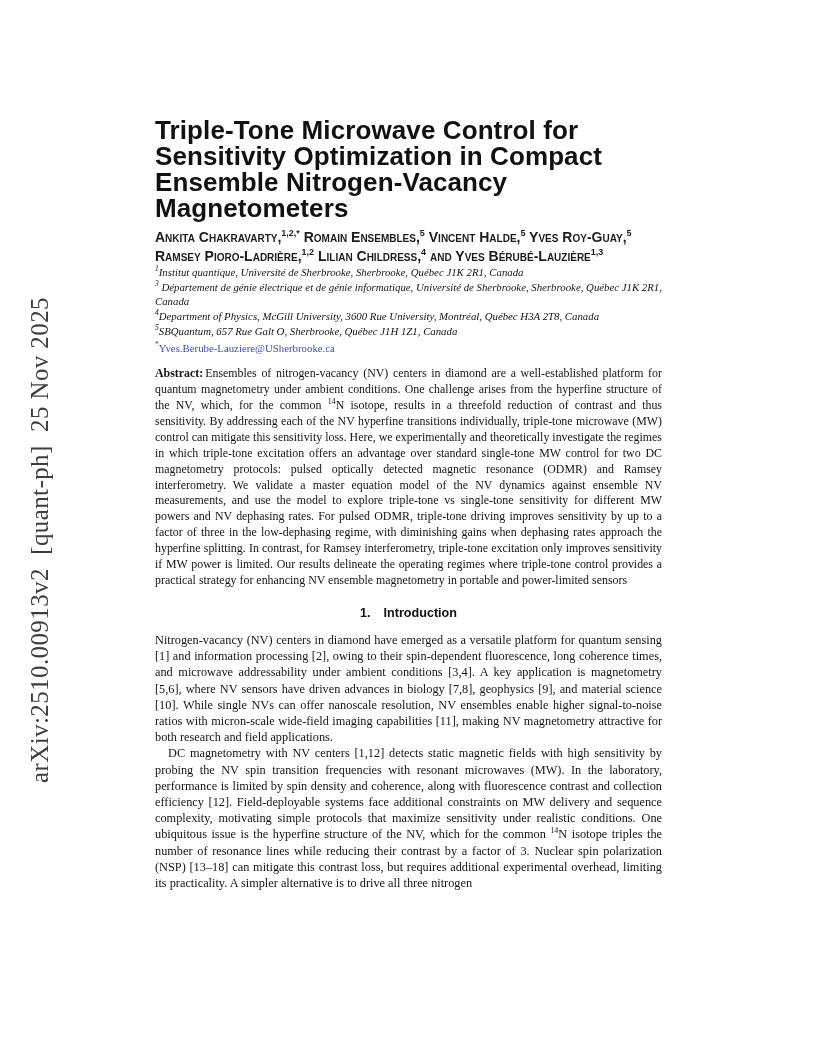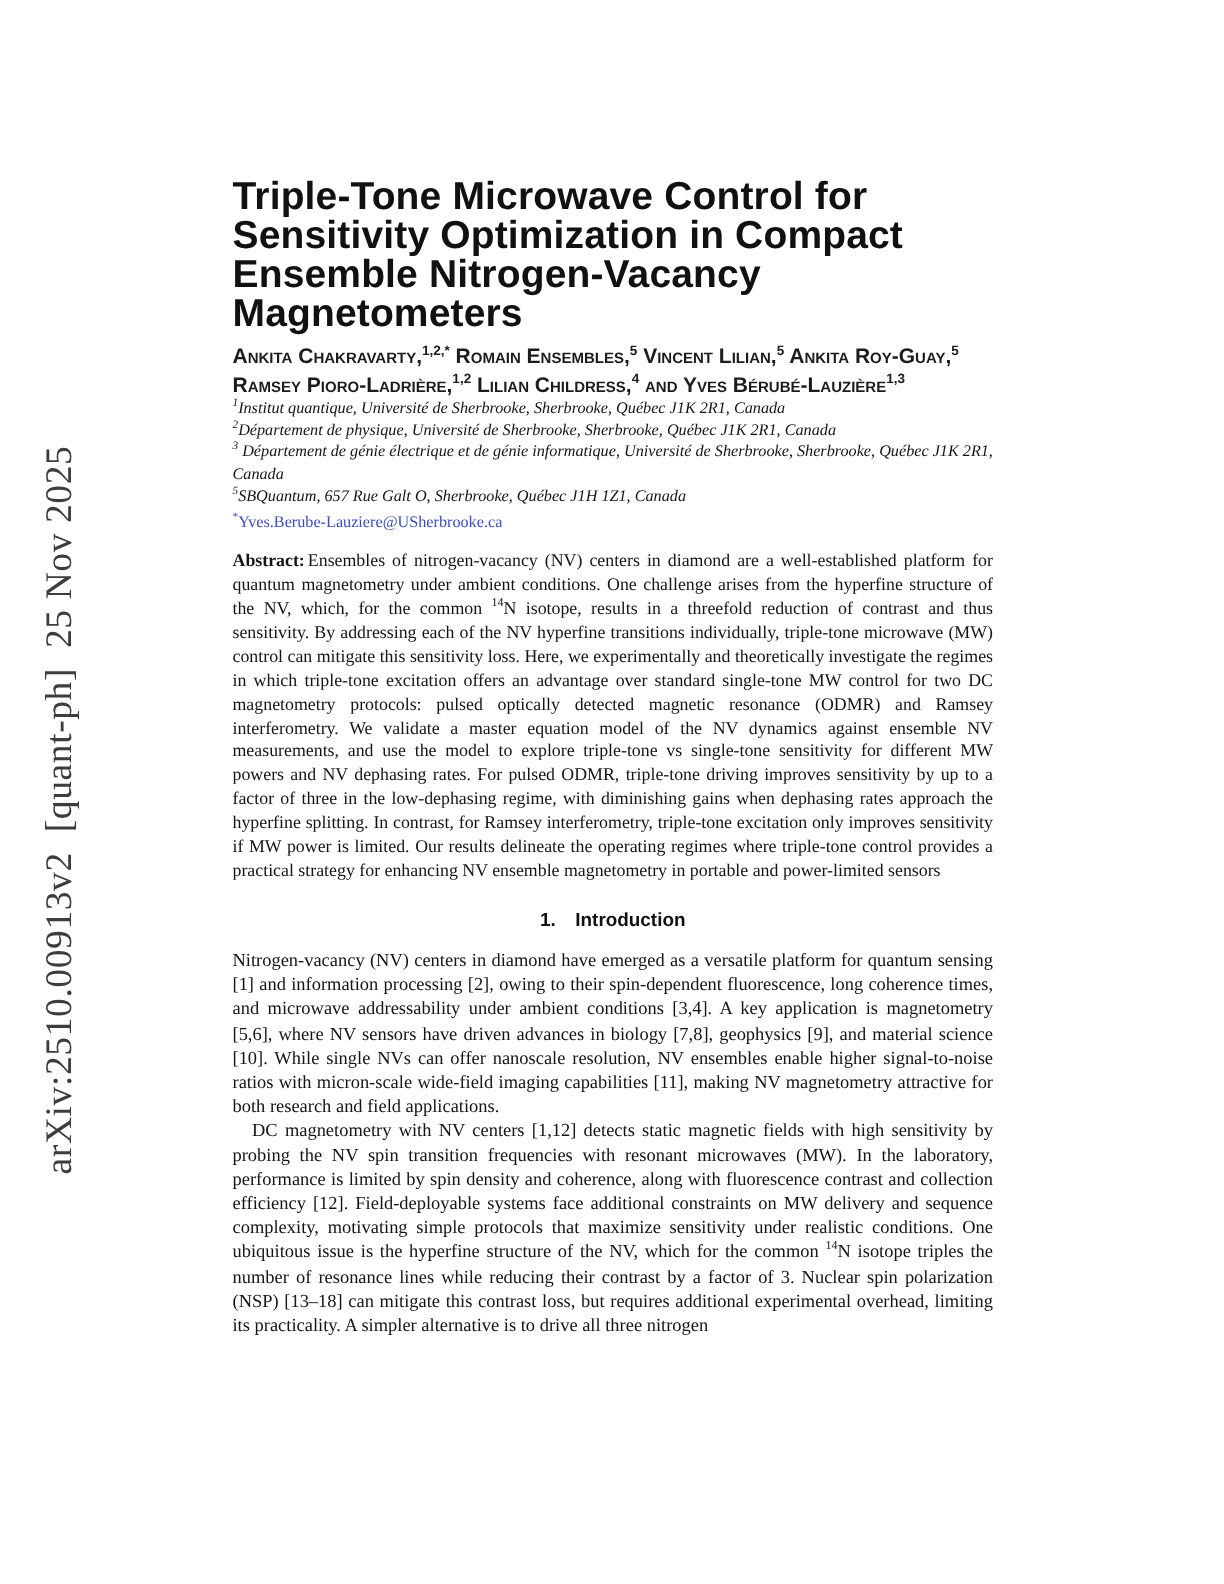--- a/index.html
+++ b/index.html
@@ -101,31 +101,31 @@
 
   <div class="arxiv-watermark">arXiv:2510.00913v2  [quant-ph]  25 Nov 2025</div>
 
   <div class="content">
 
     <h1 class="title">Triple-Tone Microwave Control for Sensitivity Optimization in Compact Ensemble Nitrogen-Vacancy Magnetometers</h1>
 
     <div class="authors">
       <span class="author"><span>Ankita Chakravarty,</span><sup>1,2,*</sup></span>
       <span class="author"><span>Romain Ensembles,</span><sup>5</sup></span>
-      <span class="author"><span>Vincent Lilian,</span><sup>5</sup></span>
-      <span class="author"><span>Ankita Roy-Guay,</span><sup>5</sup></span>
+      <span class="author"><span>Vincent Halde,</span><sup>5</sup></span>
+      <span class="author"><span>Yves Roy-Guay,</span><sup>5</sup></span>
       <span class="author"><span>Ramsey Pioro-Ladrière,</span><sup>1,2</sup></span>
       <span class="author"><span>Lilian Childress,</span><sup>4</sup></span>
       <span class="author"><span>and</span> <span>Yves Bérubé-Lauzière</span><sup>1,3</sup></span>
     </div>
 
     <div class="affiliations">
       <div class="affiliation"><sup>1</sup><span>Institut quantique, Université de Sherbrooke, Sherbrooke, Québec J1K 2R1, Canada</span></div>
-      <div class="affiliation"><sup>2</sup><span>Département de physique, Université de Sherbrooke, Sherbrooke, Québec J1K 2R1, Canada</span></div>
       <div class="affiliation"><sup>3</sup><span> Département de génie électrique et de génie informatique, Université de Sherbrooke, Sherbrooke, Québec J1K 2R1, Canada</span></div>
+      <div class="affiliation"><sup>4</sup><span>Department of Physics, McGill University, 3600 Rue University, Montréal, Québec H3A 2T8, Canada</span></div>
       <div class="affiliation"><sup>5</sup><span>SBQuantum, 657 Rue Galt O, Sherbrooke, Québec J1H 1Z1, Canada</span></div>
       <div class="email"><sup>*</sup><span>Yves.Berube-Lauziere@USherbrooke.ca</span></div>
     </div>
 
     <div class="abstract">
       <span class="abstract-label">Abstract:</span><span>Ensembles of nitrogen-vacancy (NV) centers in diamond are a well-established platform for quantum magnetometry under ambient conditions. One challenge arises from the hyperfine structure of the NV, which, for the common </span><sup>14</sup><span>N isotope, results in a threefold reduction of contrast and thus sensitivity. By addressing each of the NV hyperfine transitions individually, triple-tone microwave (MW) control can mitigate this sensitivity loss. Here, we experimentally and theoretically investigate the regimes in which triple-tone excitation offers an advantage over standard single-tone MW control for two DC magnetometry protocols: pulsed optically detected magnetic resonance (ODMR) and Ramsey interferometry. We validate a master equation model of the NV dynamics against ensemble NV measurements, and use the model to explore triple-tone vs single-tone sensitivity for different MW powers and NV dephasing rates. For pulsed ODMR, triple-tone driving improves sensitivity by up to a factor of three in the low-dephasing regime, with diminishing gains when dephasing rates approach the hyperfine splitting. In contrast, for Ramsey interferometry, triple-tone excitation only improves sensitivity if MW power is limited. Our results delineate the operating regimes where triple-tone control provides a practical strategy for enhancing NV ensemble magnetometry in portable and power-limited sensors</span>
     </div>
 
     <h2 class="section-heading">
       <span class="sec-num">1.</span><span>Introduction</span>

